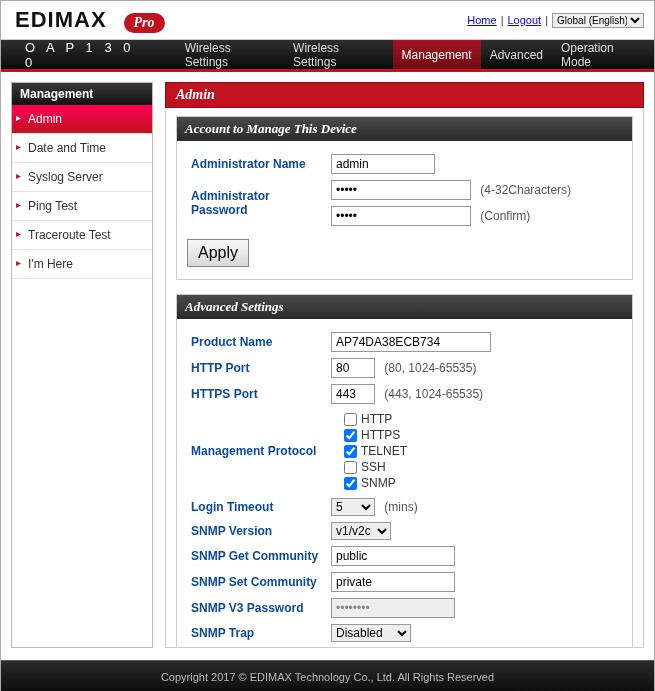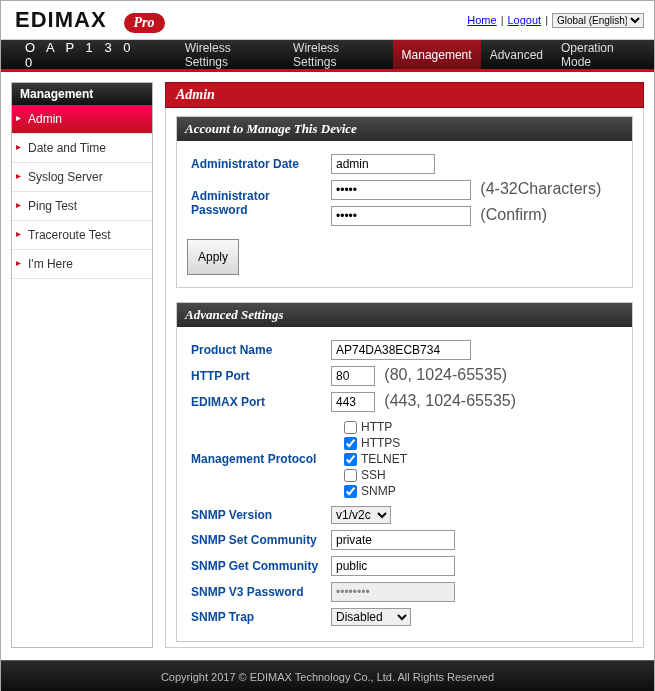--- a/index.html
+++ b/index.html
@@ -33,23 +33,23 @@
   .scroll-area { border: 1px solid #ccc; border-top: none; padding: 8px 10px 10px 10px; height: 540px; overflow-y: scroll; background: #fff; }
   .section { margin-bottom: 14px; border: 1px solid #ccc; }
   .section-head { background: linear-gradient(#4a4a4a,#2b2b2b); color: #fff; font-weight: bold; font-style: italic; font-family: Georgia, serif; font-size: 13px; padding: 4px 8px; }
   .section-body { padding: 10px 10px 12px 10px; }
   table.form { width: 100%; border-collapse: collapse; }
   table.form td { padding: 3px 4px; vertical-align: middle; font-size: 12px; }
   table.form td.label { width: 140px; color: #0a4a9c; font-weight: bold; }
   input[type=text], input[type=password] { font-size: 12px; padding: 2px 4px; border: 1px solid #999; background: #fff; }
   input[disabled] { background: #eee; color: #888; }
   select { font-size: 12px; border: 1px solid #999; }
-  .hint { color: #555; font-size: 16px; margin-left: 6px; }
+  .hint { color: #555; font-size: 12px; margin-left: 6px; }
   .cbrow { display: flex; align-items: center; gap: 4px; margin: 2px 0; font-size: 12px; padding-left: 13px; }
-  .btn { background: linear-gradient(#f8f8f8,#d8d8d8); border: 1px solid #888; padding: 10px 10px; font-size: 12px; cursor: pointer; }
+  .btn { background: linear-gradient(#f8f8f8,#d8d8d8); border: 1px solid #888; padding: 4px 10px; font-size: 16px; cursor: pointer; }
   
   .footer { background: linear-gradient(#2a2a2a,#0c0c0c); color: #bbb; font-size: 11px; text-align: center; padding: 10px 0; border-top: 1px solid #555; }
 </style>
 </head>
 <body>
 
 <div class="page">
 
   <div class="topbar">
     <div class="logo">
@@ -112,21 +112,21 @@
     <div class="content">
       <div class="panel-title">Admin</div>
       <div class="scroll-area">
 
         <div class="section">
           <div class="section-head">Account to Manage This Device</div>
           <div class="section-body">
             <table class="form">
               <tbody>
                   <tr>
-                <td class="label">Administrator Date</td>
+                <td class="label">Administrator Name</td>
                 <td><input type="text" style="width: 104px;" value="admin"></td>
               </tr>
               <tr>
                 <td class="label" rowspan="2">Administrator Password</td>
                 <td>
                   <input type="password" style="width: 140px;" value="•••••">
                   <span class="hint">(4-32Characters)</span>
                 </td>
               </tr>
               <tr>
@@ -143,31 +143,31 @@
           </div>
         </div>
 
         <div class="section">
           <div class="section-head">Advanced Settings</div>
           <div class="section-body">
             <table class="form">
               <tbody>
                   <tr>
                 <td class="label">Product Name</td>
-                <td><input type="text" style="width: 140px;" value="AP74DA38ECB734"></td>
+                <td><input type="text" style="width: 160px;" value="AP74DA38ECB734"></td>
               </tr>
               <tr>
                 <td class="label">HTTP Port</td>
                 <td>
                   <input type="text" style="width: 44px;" value="80">
                   <span class="hint">(80, 1024-65535)</span>
                 </td>
               </tr>
               <tr>
-                <td class="label">EDIMAX Port</td>
+                <td class="label">HTTPS Port</td>
                 <td>
                   <input type="text" style="width: 44px;" value="443">
                   <span class="hint">(443, 1024-65535)</span>
                 </td>
               </tr>
               <tr>
                 <td class="label">Management Protocol</td>
                 <td>
                   <div class="cbrow">
                         <input type="checkbox" style="">
@@ -185,32 +185,39 @@
                         <input type="checkbox" style="">
                         <span>SSH</span>
                       </div>
                   <div class="cbrow">
                         <input type="checkbox" checked="" style="">
                         <span>SNMP</span>
                       </div>
                 </td>
               </tr>
               <tr>
+                <td class="label">Login Timeout</td>
+                <td>
+                  <select style="width:44px"><option>5</option></select>
+                  <span class="hint">(mins)</span>
+                </td>
+              </tr>
+              <tr>
                 <td class="label">SNMP Version</td>
                 <td><select style="width:60px"><option>v1/v2c</option></select></td>
               </tr>
               <tr>
+                <td class="label">SNMP Get Community</td>
+                <td><input type="text" style="width: 124px;" value="public"></td>
+              </tr>
+              <tr>
                 <td class="label">SNMP Set Community</td>
                 <td><input type="text" style="width: 124px;" value="private"></td>
               </tr>
               <tr>
-                <td class="label">SNMP Get Community</td>
-                <td><input type="text" style="width: 124px;" value="public"></td>
-              </tr>
-              <tr>
                 <td class="label">SNMP V3 Password</td>
                 <td><input type="password" disabled="" style="width: 124px;" value="••••••••"></td>
               </tr>
               <tr>
                 <td class="label">SNMP Trap</td>
                 <td><select style="width:80px"><option>Disabled</option></select></td>
               </tr>
 
             </tbody>
               </table>

